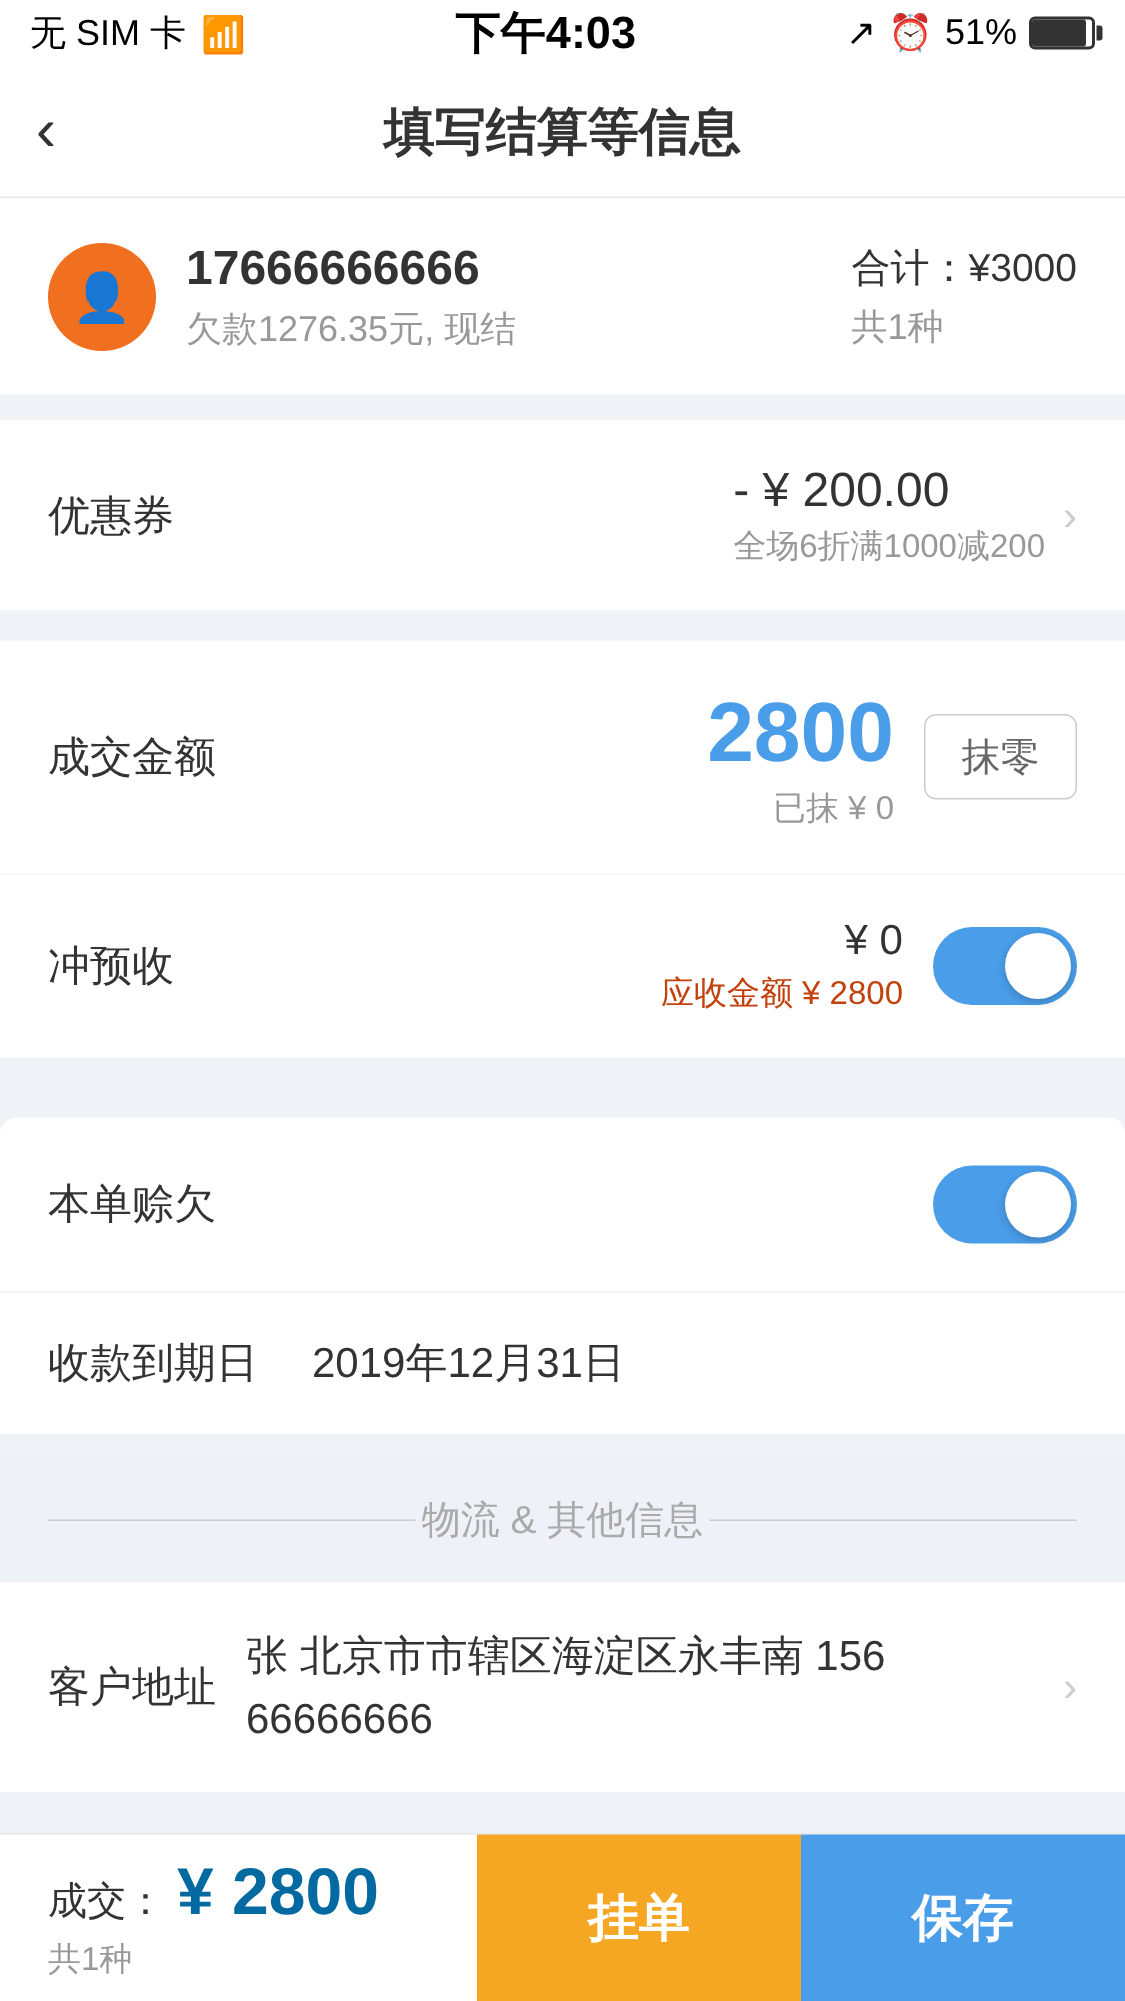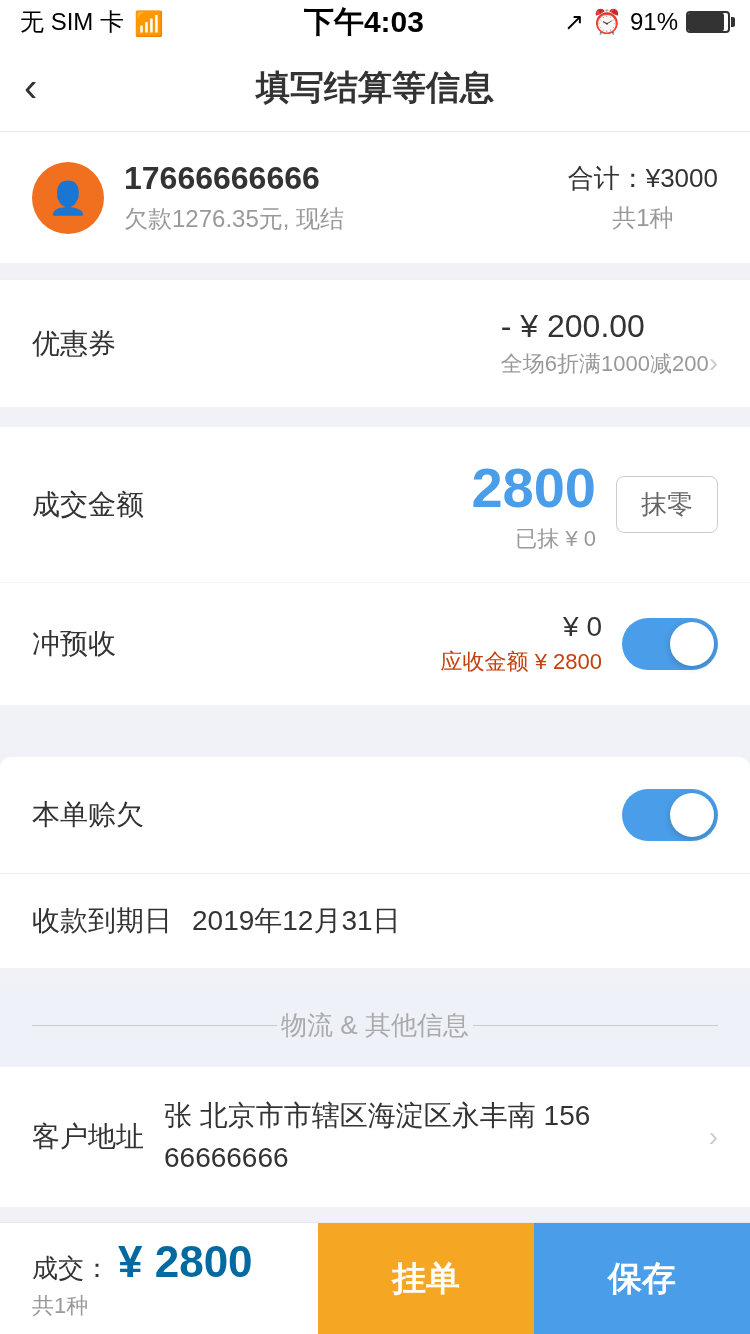--- a/index.html
+++ b/index.html
@@ -71,44 +71,44 @@
     }
     .customer-left { display: flex; align-items: center; gap: 20px; }
     .avatar {
       width: 72px; height: 72px; border-radius: 50%; background: #f07020;
       display: flex; align-items: center; justify-content: center;
       color: #fff; font-size: 32px;
     }
     .customer-info {}
     .customer-phone { font-size: 32px; font-weight: 600; color: #333; }
     .customer-debt { font-size: 24px; color: #999; margin-top: 6px; }
-    .customer-right { text-align: center; }
+    .customer-right { text-align: left; }
     .total-label { font-size: 26px; color: #333; }
     .total-count { font-size: 24px; color: #999; margin-top: 6px; }
 
     
     .coupon-row {
       background: #fff;
       padding: 28px 32px;
       display: flex;
       align-items: center;
       justify-content: space-between;
       border-top: 1px solid #f0f0f0;
     }
     .coupon-label { font-size: 28px; color: #333; }
-    .coupon-right { display: flex; align-items: flex-end; }
+    .coupon-right { display: flex; align-items: center; gap: 12px; }
     .coupon-value { font-size: 32px; color: #333; font-weight: 500; }
     .coupon-desc { font-size: 22px; color: #999; margin-top: 4px; text-align: right; }
     .chevron-icon { font-size: 28px; color: #ccc; }
 
     
     .section-divider { height: 20px; background: #f0f2f7; }
 
     
-    .amount-section { background: #fff; margin-bottom: 16px; }
+    .amount-section { background: #fff; margin-bottom: 4px; }
     .amount-row {
       padding: 28px 32px;
       display: flex;
       align-items: center;
       justify-content: space-between;
       border-bottom: 1px solid #f5f5f5;
     }
     .amount-label { font-size: 28px; color: #333; }
     .amount-value { font-size: 56px; font-weight: 700; color: #4a9de8; }
     .amount-sub { font-size: 22px; color: #999; margin-top: 4px; text-align: right; }
@@ -150,21 +150,21 @@
       padding: 32px 32px;
       display: flex;
       align-items: center;
       justify-content: space-between;
     }
     .debt-label { font-size: 28px; color: #333; }
 
     
     .date-row {
       padding: 28px 32px;
-      display: flex; align-items: flex-start; gap: 20px;
+      display: flex; align-items: flex-start; gap: 36px;
       background: #fff;
       border-top: 1px solid #f0f0f0;
     }
     .date-label { font-size: 28px; color: #333; }
     .date-value { font-size: 28px; color: #333; }
 
     
     .logistics-section { margin-top: 16px; }
     .logistics-divider {
       background: #eef1f8;
@@ -224,21 +224,21 @@
 
 <div class="status-bar">
   <div class="status-left">
     <span>无 SIM 卡</span>
     <span>📶</span>
   </div>
   <div class="status-center">下午4:03</div>
   <div class="status-right">
     <span>↗</span>
     <span>⏰</span>
-    <span>91%</span>
+    <span>51%</span>
     <div class="battery-icon">
       <div class="battery-fill"></div>
     </div>
   </div>
 </div>
 
 <div class="nav-bar">
   <div class="nav-back">
     <span>‹</span>
   </div>

